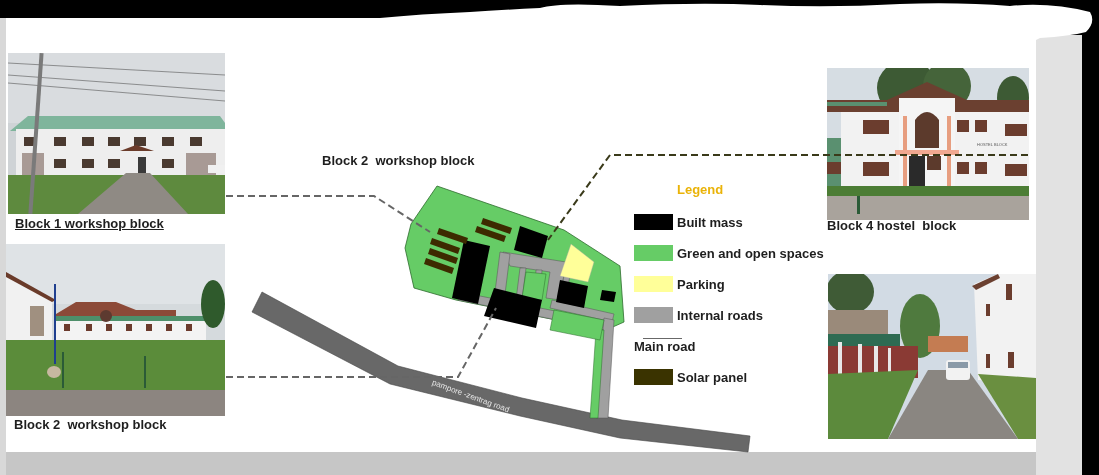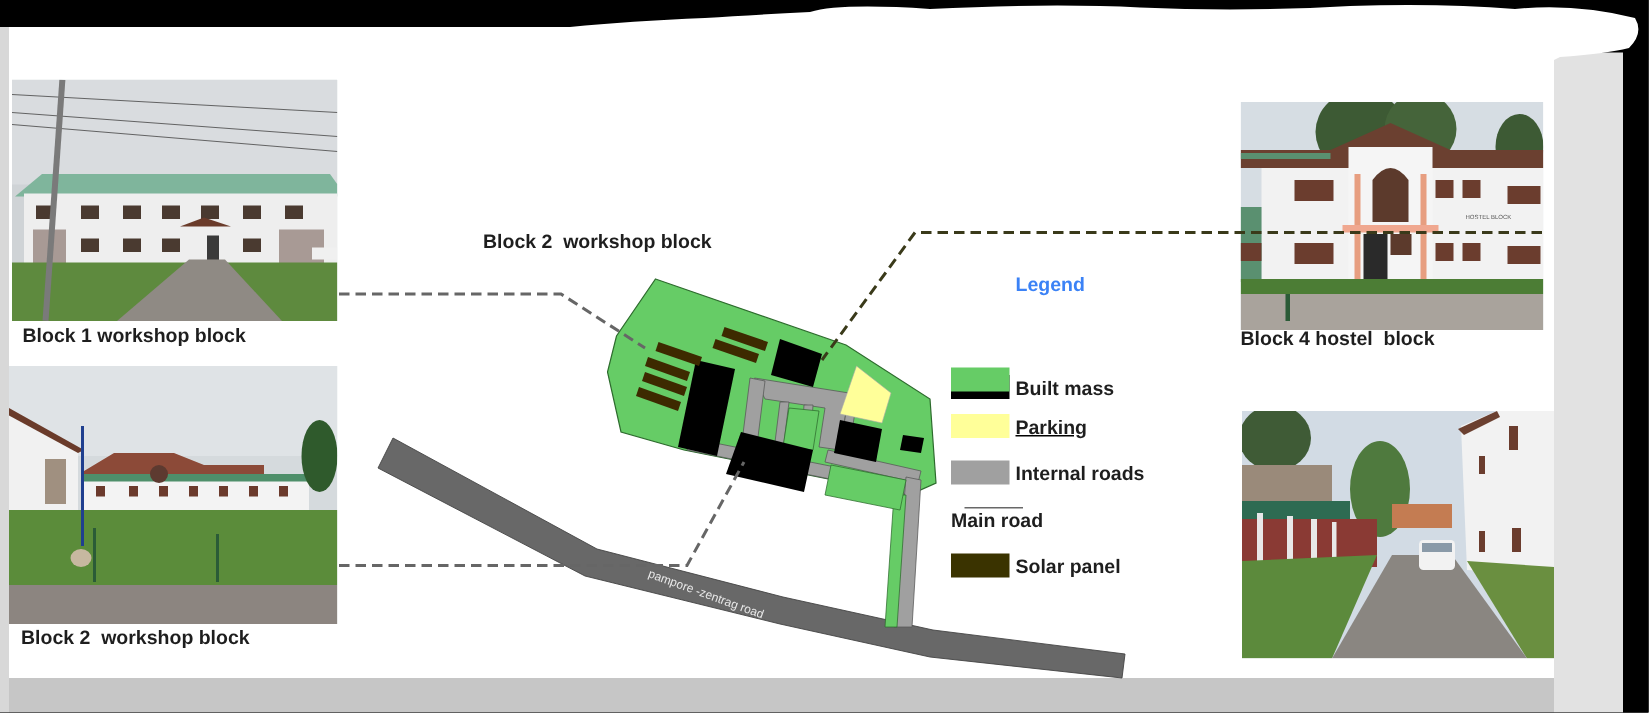--- a/index.html
+++ b/index.html
@@ -26,21 +26,21 @@
   .caption { position: absolute; font-weight: bold; font-size: 13px; color: #1e1e1e; white-space: pre; }
   .plan-title { position: absolute; font-weight: bold; font-size: 13px; color: #1e1e1e; white-space: pre; }
 
   .site-svg { position: absolute; left: 0; top: 0; }
 
   .road-label { position: absolute; left: 434px; top: 378px; font-size: 8px; color: #e8e8e8;
     transform: rotate(20deg); transform-origin: left top; white-space: nowrap; }
 
   
   .legend { position: absolute; left: 634px; top: 182px; width: 200px; }
-  .legend-title { position: absolute; left: 43px; top: 0; font-weight: bold; font-size: 13px; color: #3b82f6; }
+  .legend-title { position: absolute; left: 43px; top: 0; font-weight: bold; font-size: 13px; color: #eab308; }
   .legend-item { position: absolute; left: 0; height: 16px; display: flex; align-items: center; }
   .legend-swatch { width: 39px; height: 16px; margin-right: 4px; }
   .legend-label { font-weight: bold; font-size: 13px; color: #1e1e1e; white-space: nowrap; }
 </style>
 </head>
 <body>
 
 <div class="canvas">
 
   <div class="top-band"></div>
@@ -80,21 +80,21 @@
       <rect x="178" y="100" width="30" height="26" fill="#a89a95"></rect>
       <rect x="14" y="100" width="22" height="26" fill="#a89a95"></rect>
       <polygon points="112,98 128,92 146,98" fill="#6a3b2a"></polygon>
       <rect x="130" y="104" width="8" height="18" fill="#3a3a3a"></rect>
       <rect x="0" y="122" width="217" height="39" fill="#5e8a3e"></rect>
       <polygon points="70,161 118,120 142,120 180,161" fill="#8f8a84"></polygon>
       <rect x="26" y="0" width="4" height="161" fill="#7a7a7a" transform="rotate(4 28 80)"></rect>
       <rect x="200" y="112" width="17" height="8" fill="#f0f0f0"></rect>
     </svg>
   </div>
-  <div class="caption" style="left:15px;top:216px;">Block 1 workshop block</div>
+  <div class="caption" style="left:15px;top:216px;text-decoration:underline;">Block 1 workshop block</div>
 
   <div class="photo" style="left:6px;top:244px;width:219px;height:172px;">
     <svg width="219" height="172" viewBox="0 0 219 172">
       <rect width="219" height="172" fill="#d5dadd"></rect>
       <rect y="0" width="219" height="60" fill="#dfe3e6"></rect>
       <polygon points="0,30 46,55 46,96 0,96" fill="#f1f1f1"></polygon>
       <polygon points="0,28 50,56 46,58 0,33" fill="#6a3b2a"></polygon>
       <rect x="24" y="62" width="14" height="30" fill="#a09080"></rect>
       <polygon points="50,70 70,58 110,58 130,66 170,66 170,78 50,78" fill="#8c4a38"></polygon>
       <rect x="50" y="74" width="150" height="22" fill="#f3f3f3"></rect>
@@ -233,28 +233,29 @@
       <polyline points="226,377 458,377 496,308"></polyline>
       <polyline points="1028,155 610,155 548,240" stroke="#3a3a1a"></polyline>
     </g>
   </svg>
 
   <div class="plan-title" style="left:322px;top:153px;">Block 2  workshop block</div>
   <div class="road-label">pampore -zentrag road</div>
 
   <div class="legend">
     <div class="legend-title">Legend</div>
-    <div class="legend-item" style="top:32px;margin-top:36px;">
+    <div class="legend-item" style="top:32px;">
       <div class="legend-swatch" style="background:#000000;"></div>
       <span class="legend-label">Built mass</span>
     </div>
     <div class="legend-item" style="top:63px;">
       <div class="legend-swatch" style="background:#66cc66;"></div>
-    </div>
-    <div class="legend-item" style="top:94px;text-decoration:underline;">
+      <span class="legend-label">Green and open spaces</span>
+    </div>
+    <div class="legend-item" style="top:94px;">
       <div class="legend-swatch" style="background:#ffff99;"></div>
       <span class="legend-label">Parking</span>
     </div>
     <div class="legend-item" style="top:125px;justify-content:center;">
       <div class="legend-swatch" style="background:#a0a0a0;"></div>
       <span class="legend-label">Internal roads</span>
     </div>
     <div class="legend-item" style="top:156px;flex-direction:column;">
       <div class="legend-swatch" style="background:#686868;"></div>
       <span class="legend-label">Main road</span>

